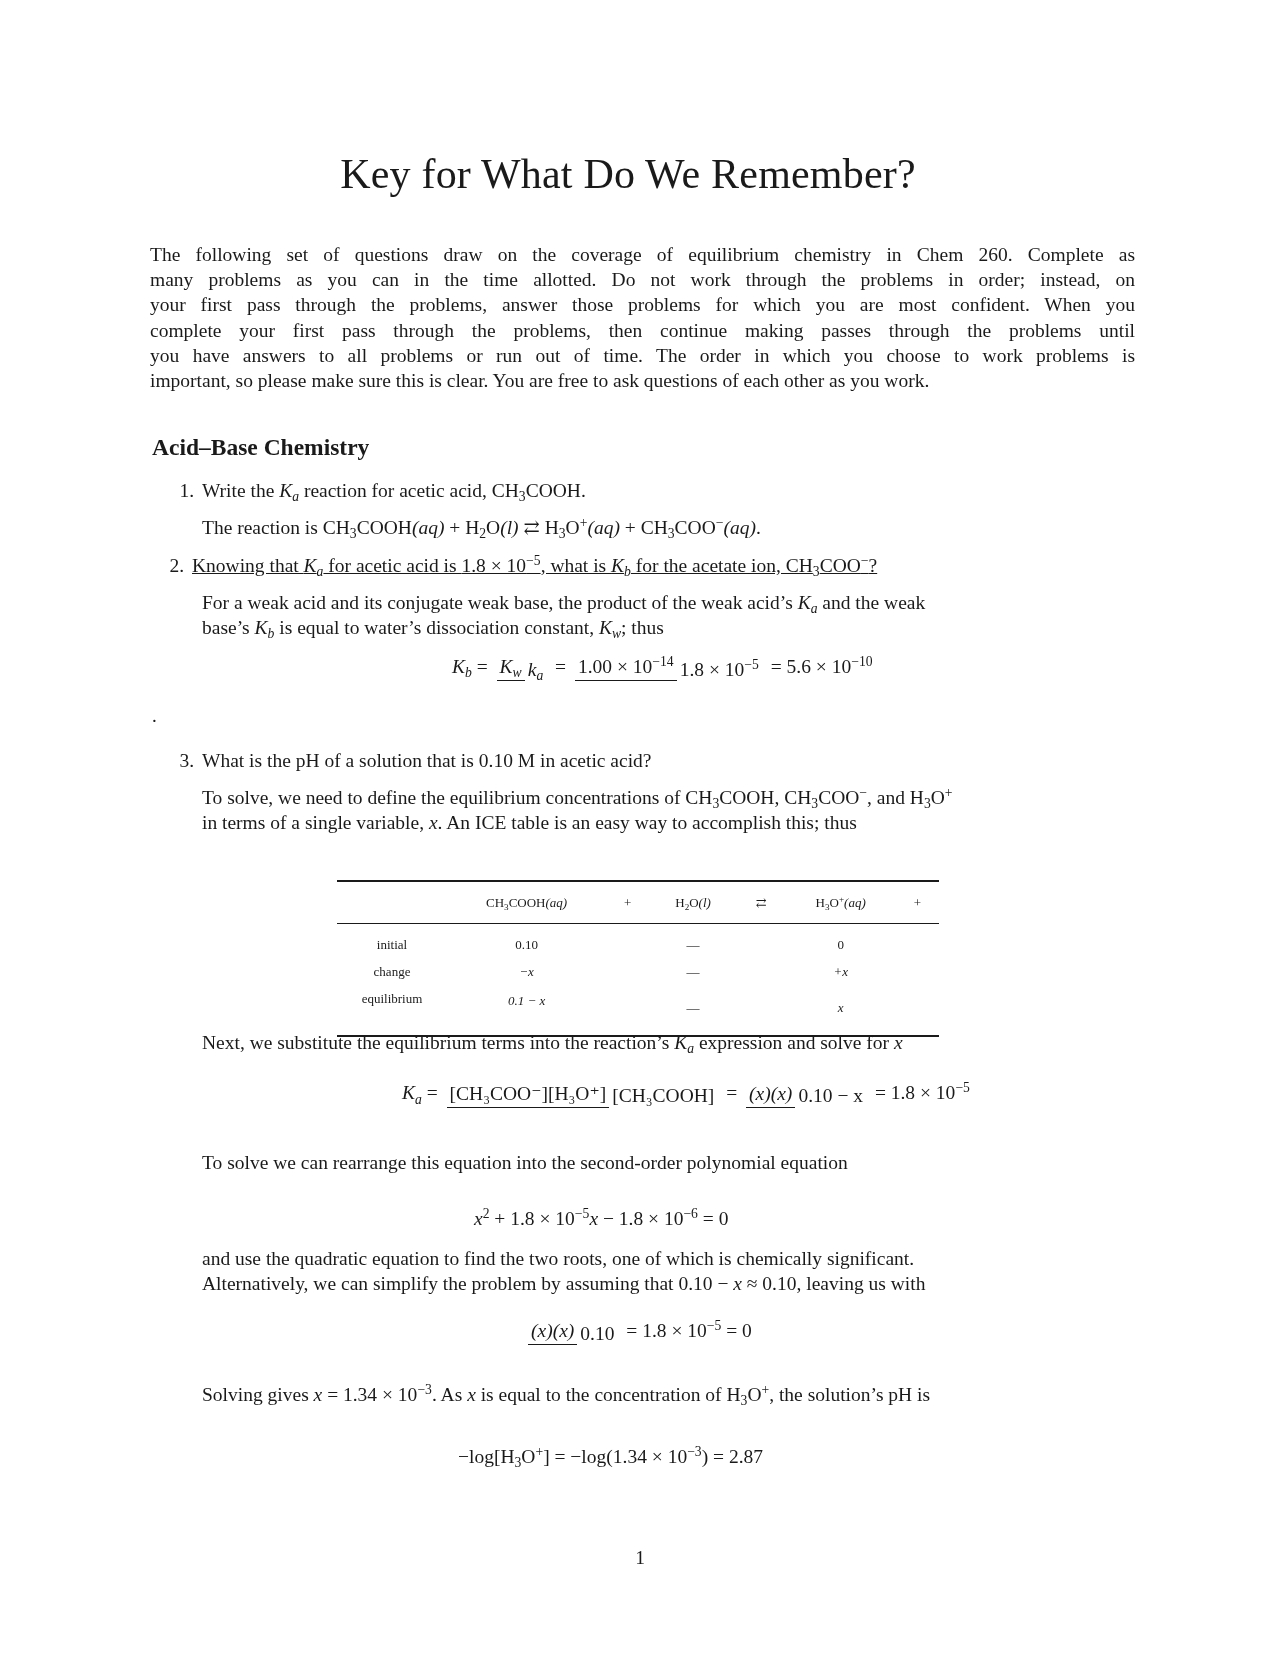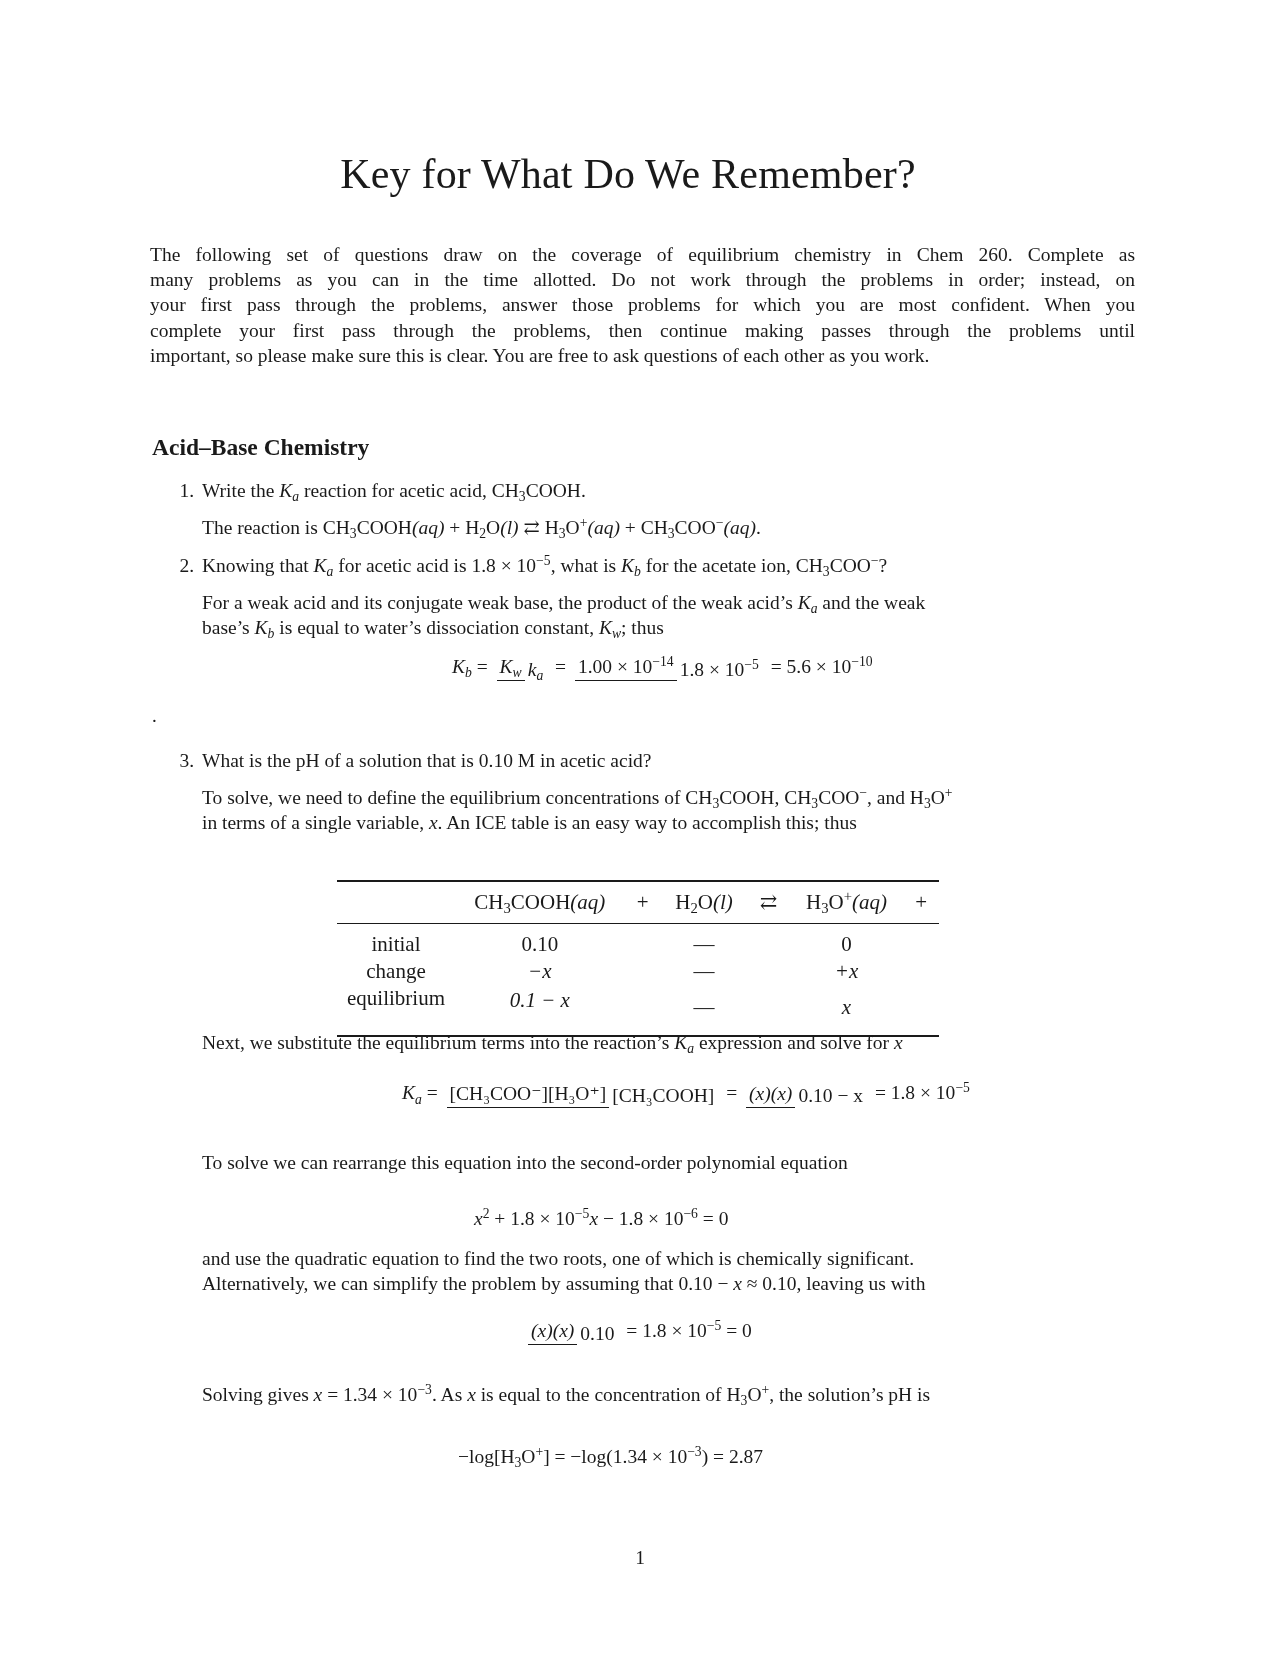--- a/index.html
+++ b/index.html
@@ -13,49 +13,50 @@
   .section { left:152px; top:434px; font-size:23.5px; font-weight:bold; }
   .txt { font-size:19.5px; line-height:25.2px; white-space:nowrap; }
   i.m { font-style:italic; }
   sub { font-size:0.7em; vertical-align:-0.3em; line-height:0; }
   sup { font-size:0.7em; vertical-align:0.55em; line-height:0; }
   .num { display:inline-block; width:28px; text-align:right; margin-right:8px; }
   .frac { display:inline-flex; align-items:center; vertical-align:middle; margin:0 4px; }
   .frac .n { padding:0 3px 2px 3px; border-bottom:1.2px solid #1a1a1a; }
   .frac .d { padding:2px 3px 0 3px; }
   .eq { font-size:19.5px; white-space:nowrap; }
-  table.ice { border-collapse:collapse; font-size:21px; }
+  table.ice { border-collapse:collapse; font-size:13px; }
   table.ice td { padding:1px 10px; text-align:center; line-height:25px; }
   table.ice tr.head td { padding-top:8px; padding-bottom:8px; }
   .dot { left:152px; top:705px; font-size:19px; }
   .pagenum { left:0; width:1280px; top:1547px; text-align:center; font-size:19.5px; }
 </style>
 </head>
 <body>
 
 <div class="abs title">Key for What Do We Remember?</div>
 
 <div class="abs intro">
   <span class="intro-line">The following set of questions draw on the coverage of equilibrium chemistry in Chem 260. Complete as</span>
   <span class="intro-line">many problems as you can in the time allotted. Do not work through the problems in order; instead, on</span>
   <span class="intro-line">your first pass through the problems, answer those problems for which you are most confident. When you</span>
   <span class="intro-line">complete your first pass through the problems, then continue making passes through the problems until</span>
+  <span class="intro-line">you have answers to all problems or run out of time. The order in which you choose to work problems is</span>
   <span class="intro-line last">important, so please make sure this is clear. You are free to ask questions of each other as you work.</span>
 </div>
 
 <div class="abs section">Acid–Base Chemistry</div>
 
 <div class="abs txt" style="left:166px; top:478px;">
   <span class="num">1.</span><span>Write the </span><i class="m">K</i><sub><i class="m">a</i></sub><span> reaction for acetic acid, CH</span><sub>3</sub><span>COOH.</span>
 </div>
 <div class="abs txt" style="left:202px; top:515px;text-align:center;">
   <span>The reaction is CH</span><sub>3</sub><span>COOH</span><i class="m">(aq)</i><span> + H</span><sub>2</sub><span>O</span><i class="m">(l)</i><span> ⇄ H</span><sub>3</sub><span>O</span><sup>+</sup><i class="m">(aq)</i><span> + CH</span><sub>3</sub><span>COO</span><sup>−</sup><i class="m">(aq)</i><span>.</span>
 </div>
 
-<div class="abs txt" style="left:166px; top:553px;">
+<div class="abs txt" style="left:156px; top:553px;text-decoration:underline;">
   <span class="num">2.</span><span>Knowing that </span><i class="m">K</i><sub><i class="m">a</i></sub><span> for acetic acid is </span><span>1.8 × 10</span><sup>−5</sup><span>, what is </span><i class="m">K</i><sub><i class="m">b</i></sub><span> for the acetate ion, CH</span><sub>3</sub><span>COO</span><sup>−</sup><span>?</span>
 </div>
 <div class="abs txt" style="left:202px; top:590px;">
   <span>For a weak acid and its conjugate weak base, the product of the weak acid’s </span><i class="m">K</i><sub><i class="m">a</i></sub><span> and the weak</span>
 </div>
 <div class="abs txt" style="left:202px; top:615px;">
   <span>base’s </span><i class="m">K</i><sub><i class="m">b</i></sub><span> is equal to water’s dissociation constant, </span><i class="m">K</i><sub><i class="m">w</i></sub><span>; thus</span>
 </div>
 <div class="abs eq" style="left:452px; top:656px;">
   <i class="m">K</i><sub><i class="m">b</i></sub> =

